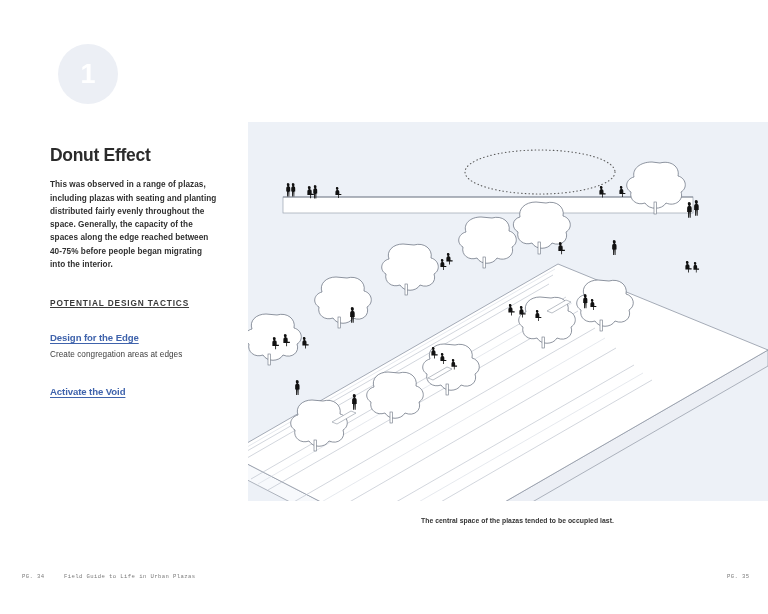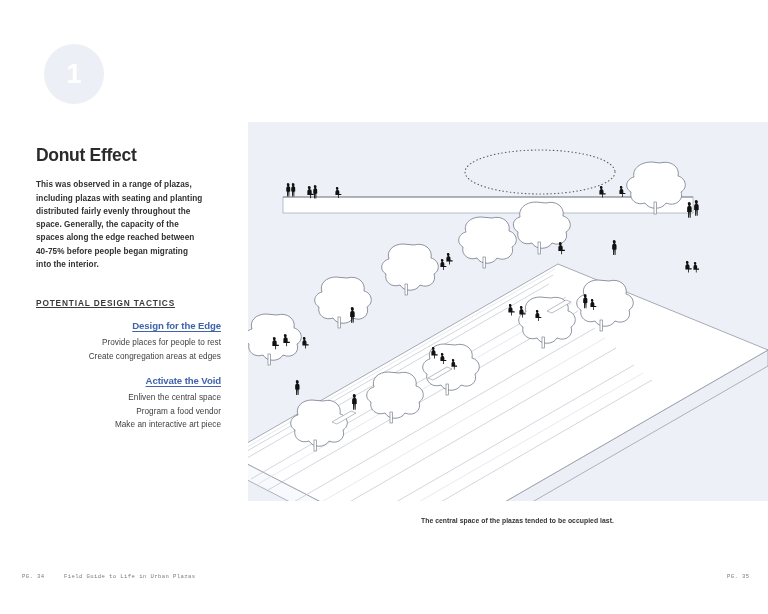--- a/index.html
+++ b/index.html
@@ -16,21 +16,21 @@
   }
   #page {
     position: absolute;
     inset: 0;
     background: #ffffff;
   }
 
   
   #left-col {
     position: absolute;
-    left: 36px;
+    left: 50px;
     top: 44px;
     width: 185px;
   }
   #badge {
     width: 60px;
     height: 60px;
     border-radius: 50%;
     background: #eceff5;
     display: flex;
     align-items: center;
@@ -63,22 +63,21 @@
   }
   #tactics-heading {
     margin-top: 27px;
     font-size: 8.3px;
     font-weight: bold;
     color: #3a3a3a;
     letter-spacing: 0.85px;
     text-decoration: underline;
   }
   .tactic-group {
-    margin-top: 7px;
-    text-align: right;
+    margin-top: 19px;
   }
   .tactic-title {
     font-size: 9.6px;
     font-weight: bold;
     color: #3f63ac;
     text-decoration: underline;
     text-underline-offset: 2px;
     letter-spacing: -0.1px;
     display: inline-block;
   }
@@ -143,32 +142,26 @@
 
     <div id="chapter-title">Donut Effect</div>
 
     <div class="body-para">This was observed in a range of plazas, including plazas with seating and planting distributed fairly evenly throughout the space. Generally, the capacity of the spaces along the edge reached between 40-75% before people began migrating into the interior.</div>
 
     <div id="tactics-heading">POTENTIAL DESIGN TACTICS</div>
 
     <div class="tactic-group">
       <div class="tactic-title">Design for the Edge</div>
       <div class="tactic-list">
-        <div class="tactic-item">Provide places for people to rest</div>
         <div class="tactic-item">Create congregation areas at edges</div>
       </div>
     </div>
 
     <div class="tactic-group">
       <div class="tactic-title">Activate the Void</div>
-      <div class="tactic-list">
-        <div class="tactic-item">Enliven the central space</div>
-        <div class="tactic-item">Program a food vendor</div>
-        <div class="tactic-item">Make an interactive art piece</div>
-      </div>
     </div>
 
   </div>
 
   <div id="panel">
     <svg width="520" height="379" viewBox="0 0 520 379" xmlns="http://www.w3.org/2000/svg">
       <defs>
         <g id="fig-stand">
           <path d="M0.9,0 C1.9,0 2.5,0.8 2.5,1.8 C2.5,2.5 2.2,3 1.8,3.3
                    L2.4,3.6 C3.0,3.9 3.2,4.6 3.2,5.4 L3.2,8.6

